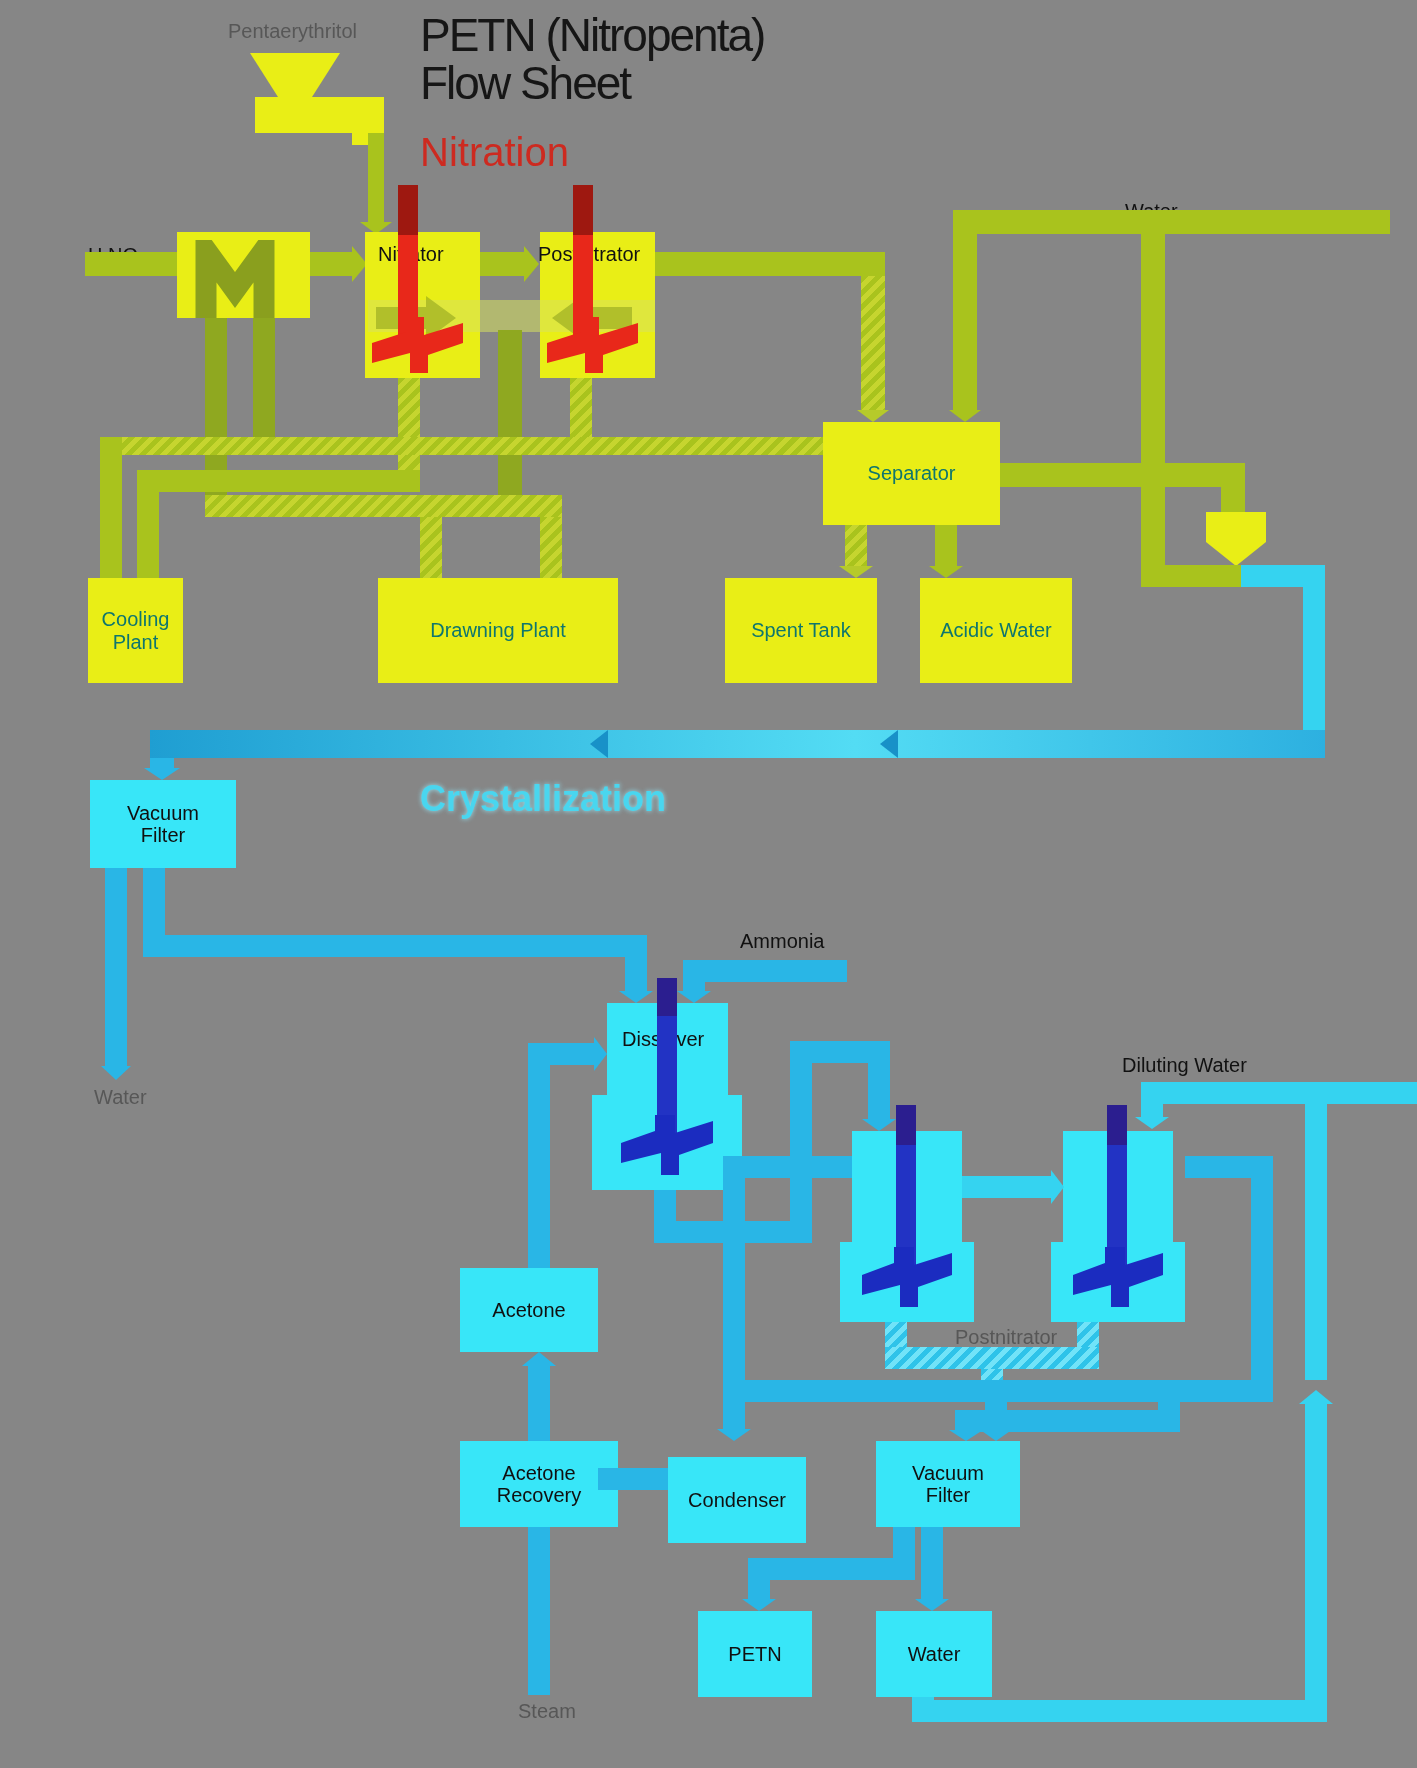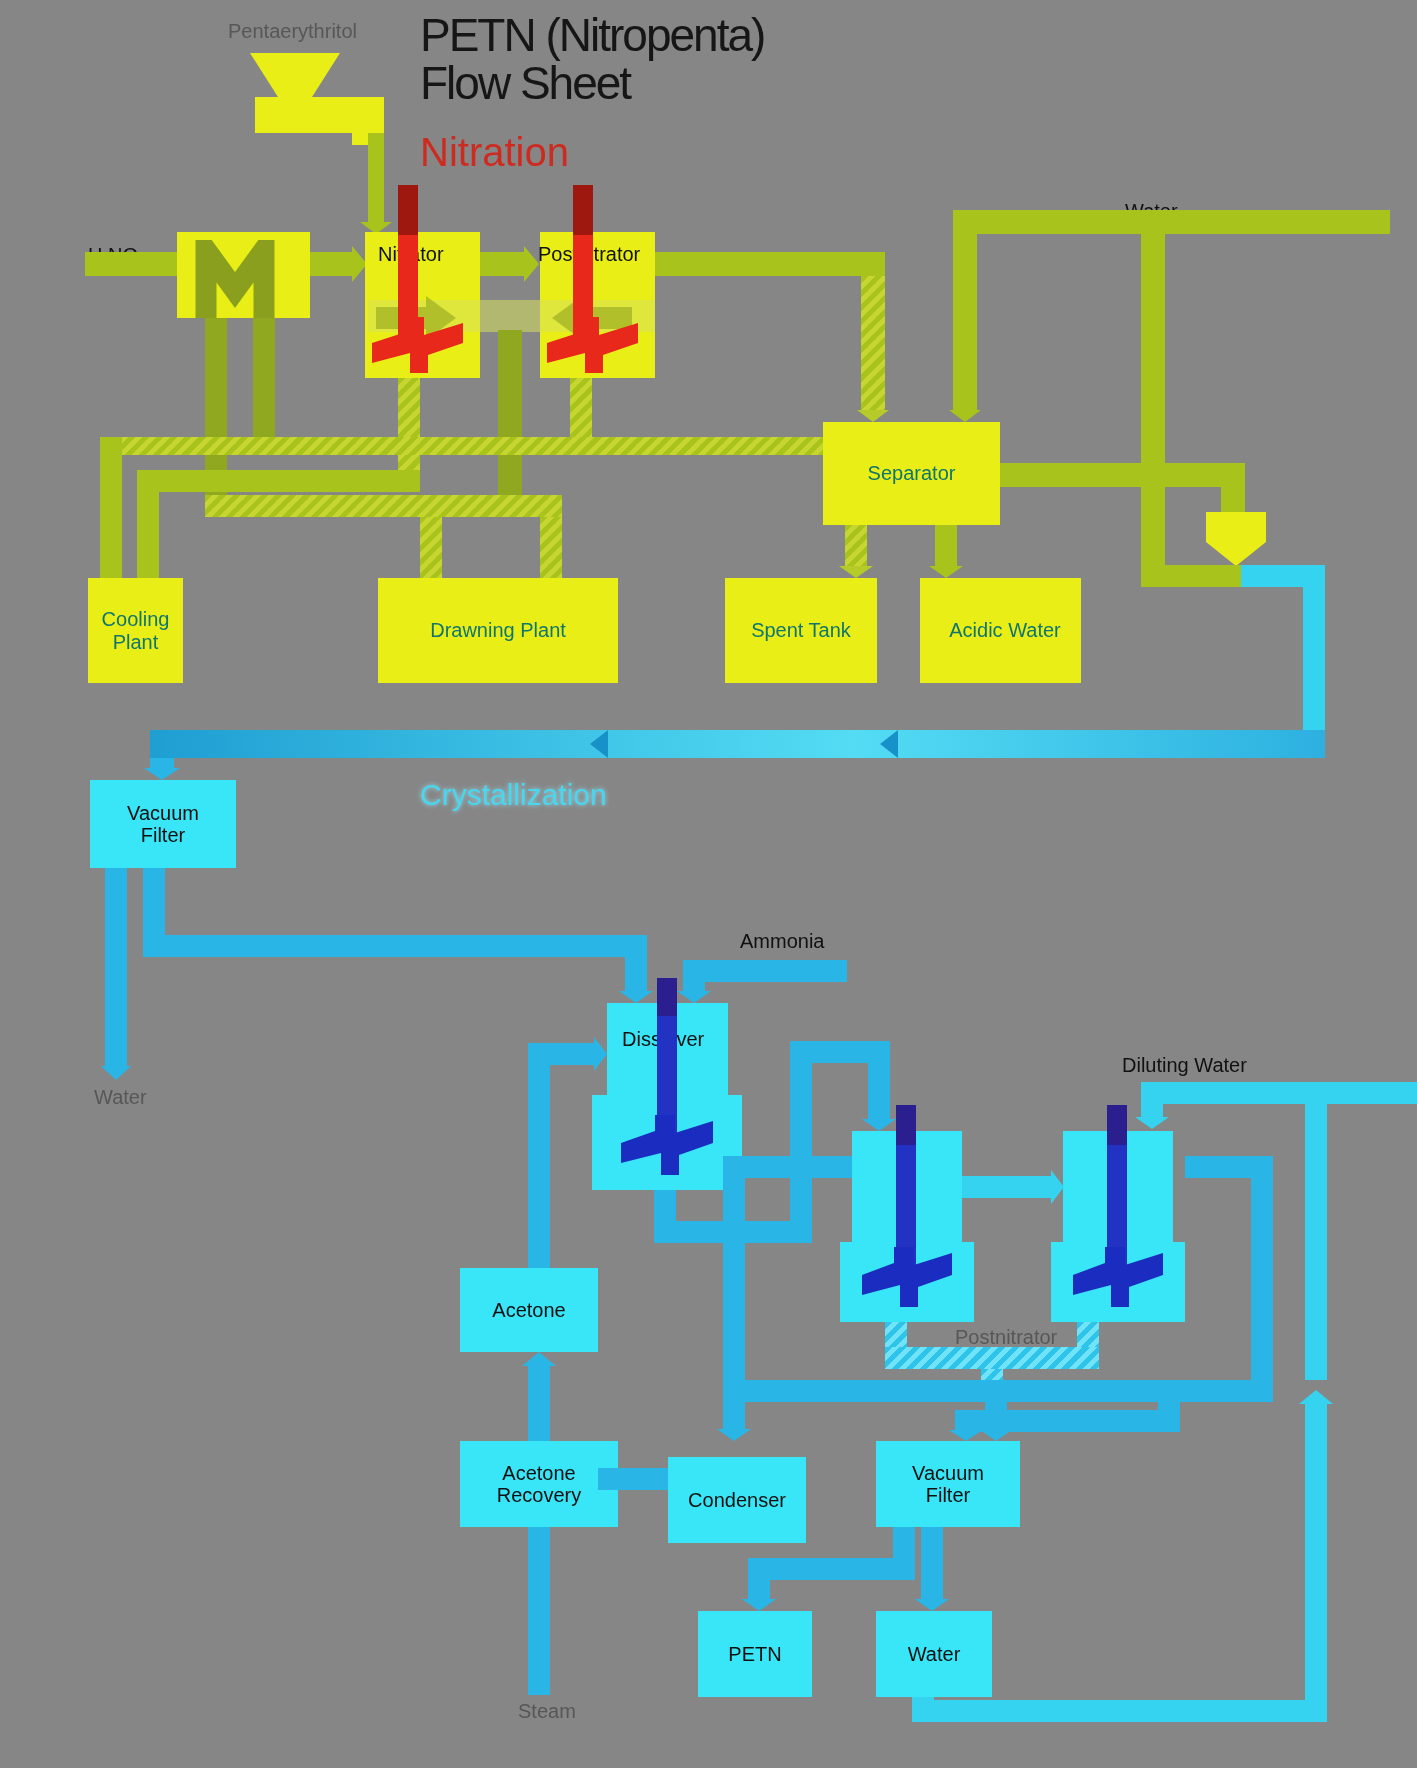--- a/index.html
+++ b/index.html
@@ -11,21 +11,21 @@
   .cp{background:#29b6e6;}
   .cp2{background:#35d3f0;}
   .cph{background:repeating-linear-gradient(135deg,#2ec3e9 0 5px,#71e3f8 5px 10px);}
   .bigpipe{background:linear-gradient(90deg,#1f9ed2,#53dcf4 60%,#2db0e0);}
   .ybox{position:absolute;background:#e9ee16;display:flex;align-items:center;justify-content:center;text-align:center;color:#0f766e;font-size:20px;line-height:1.12;}
   .cbox{position:absolute;background:#38e6f8;display:flex;align-items:center;justify-content:center;text-align:center;color:#101010;font-size:20px;line-height:1.12;}
   .lbl{position:absolute;color:#111;font-size:20px;white-space:nowrap;}
   .glbl{position:absolute;color:#575757;font-size:20px;white-space:nowrap;}
   .title{position:absolute;color:#161616;font-size:46px;letter-spacing:-2px;line-height:1.02;white-space:nowrap;}
   .sect-nit{position:absolute;font-size:40px;letter-spacing:0px;}
-  .sect-cry{position:absolute;font-size:30px;text-shadow:0 0 5px rgba(150,235,252,.9);}
+  .sect-cry{position:absolute;font-size:36px;text-shadow:0 0 5px rgba(150,235,252,.9);font-weight:bold;}
   .ar{position:absolute;width:0;height:0;}
   sub{font-size:13px;}
   svg{position:absolute;display:block;}
 </style>
 </head>
 <body>
 
 <div class="stage">
 
   <div class="glbl" style="left:228px;top:20px;">Pentaerythritol</div>
@@ -112,21 +112,21 @@
   <div class="pipe yp" style="left:1000px;top:463px;width:245px;height:24px;"></div>
   <div class="pipe yp" style="left:1221px;top:487px;width:24px;height:25px;"></div>
   <svg style="left:1206px;top:512px;" width="60" height="54">
       <polygon points="0,0 60,0 60,30 30,54 0,30" fill="#e9ee16"></polygon>
     </svg>
   <div class="pipe yp" style="left:1141px;top:565px;width:100px;height:22px;"></div>
 
   <div class="ybox" style="left:88px;top:578px;width:77px;height:105px;padding:0 9px;">Cooling Plant</div>
   <div class="ybox" style="left:378px;top:578px;width:240px;height:105px;">Drawning Plant</div>
   <div class="ybox" style="left:725px;top:578px;width:152px;height:105px;">Spent Tank</div>
-  <div class="ybox" style="left:920px;top:578px;width:152px;height:105px;padding-left:9px;">Acidic Water</div>
+  <div class="ybox" style="left:920px;top:578px;width:152px;height:105px;">Acidic Water</div>
 
   <div class="pipe cp2" style="left:1241px;top:565px;width:84px;height:22px;"></div>
   <div class="pipe cp2" style="left:1303px;top:565px;width:22px;height:165px;"></div>
   <div class="pipe bigpipe" style="left:150px;top:730px;width:1175px;height:28px;"></div>
   <div class="ar" style="left:590px;top:730px;border-top:14px solid transparent;border-bottom:14px solid transparent;border-right:18px solid #1891c8;"></div>
   <div class="ar" style="left:880px;top:730px;border-top:14px solid transparent;border-bottom:14px solid transparent;border-right:18px solid #1891c8;"></div>
   <div class="pipe cp" style="left:150px;top:758px;width:24px;height:12px;"></div>
   <div class="ar" style="left:144px;top:768px;border-left:18px solid transparent;border-right:18px solid transparent;border-top:12px solid #29b6e6;"></div>
 
   <div class="sect-cry" style="left:420px;top:778px;color:#49d6ef;">Crystallization</div>

